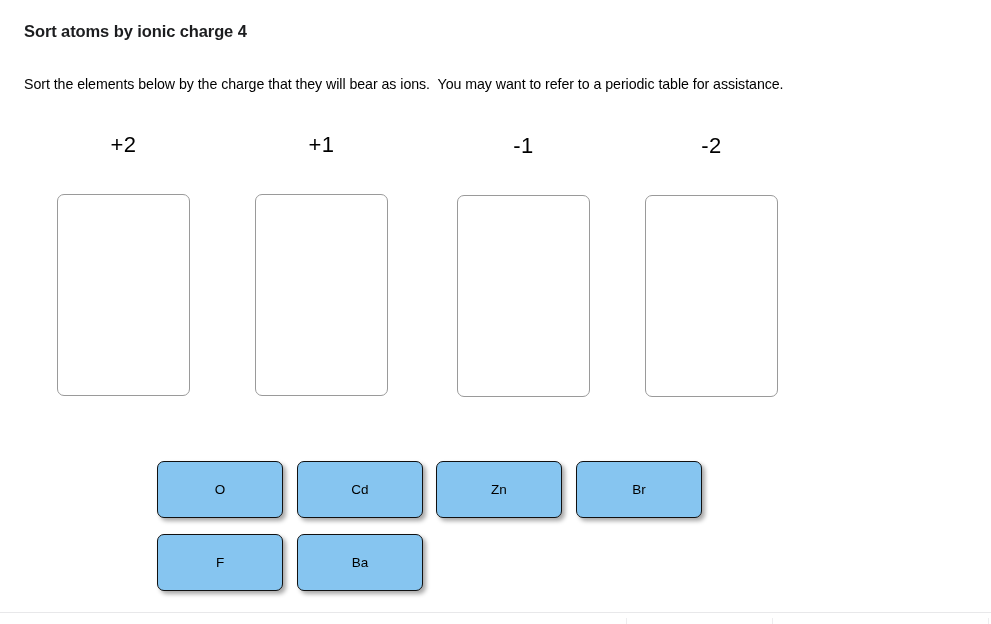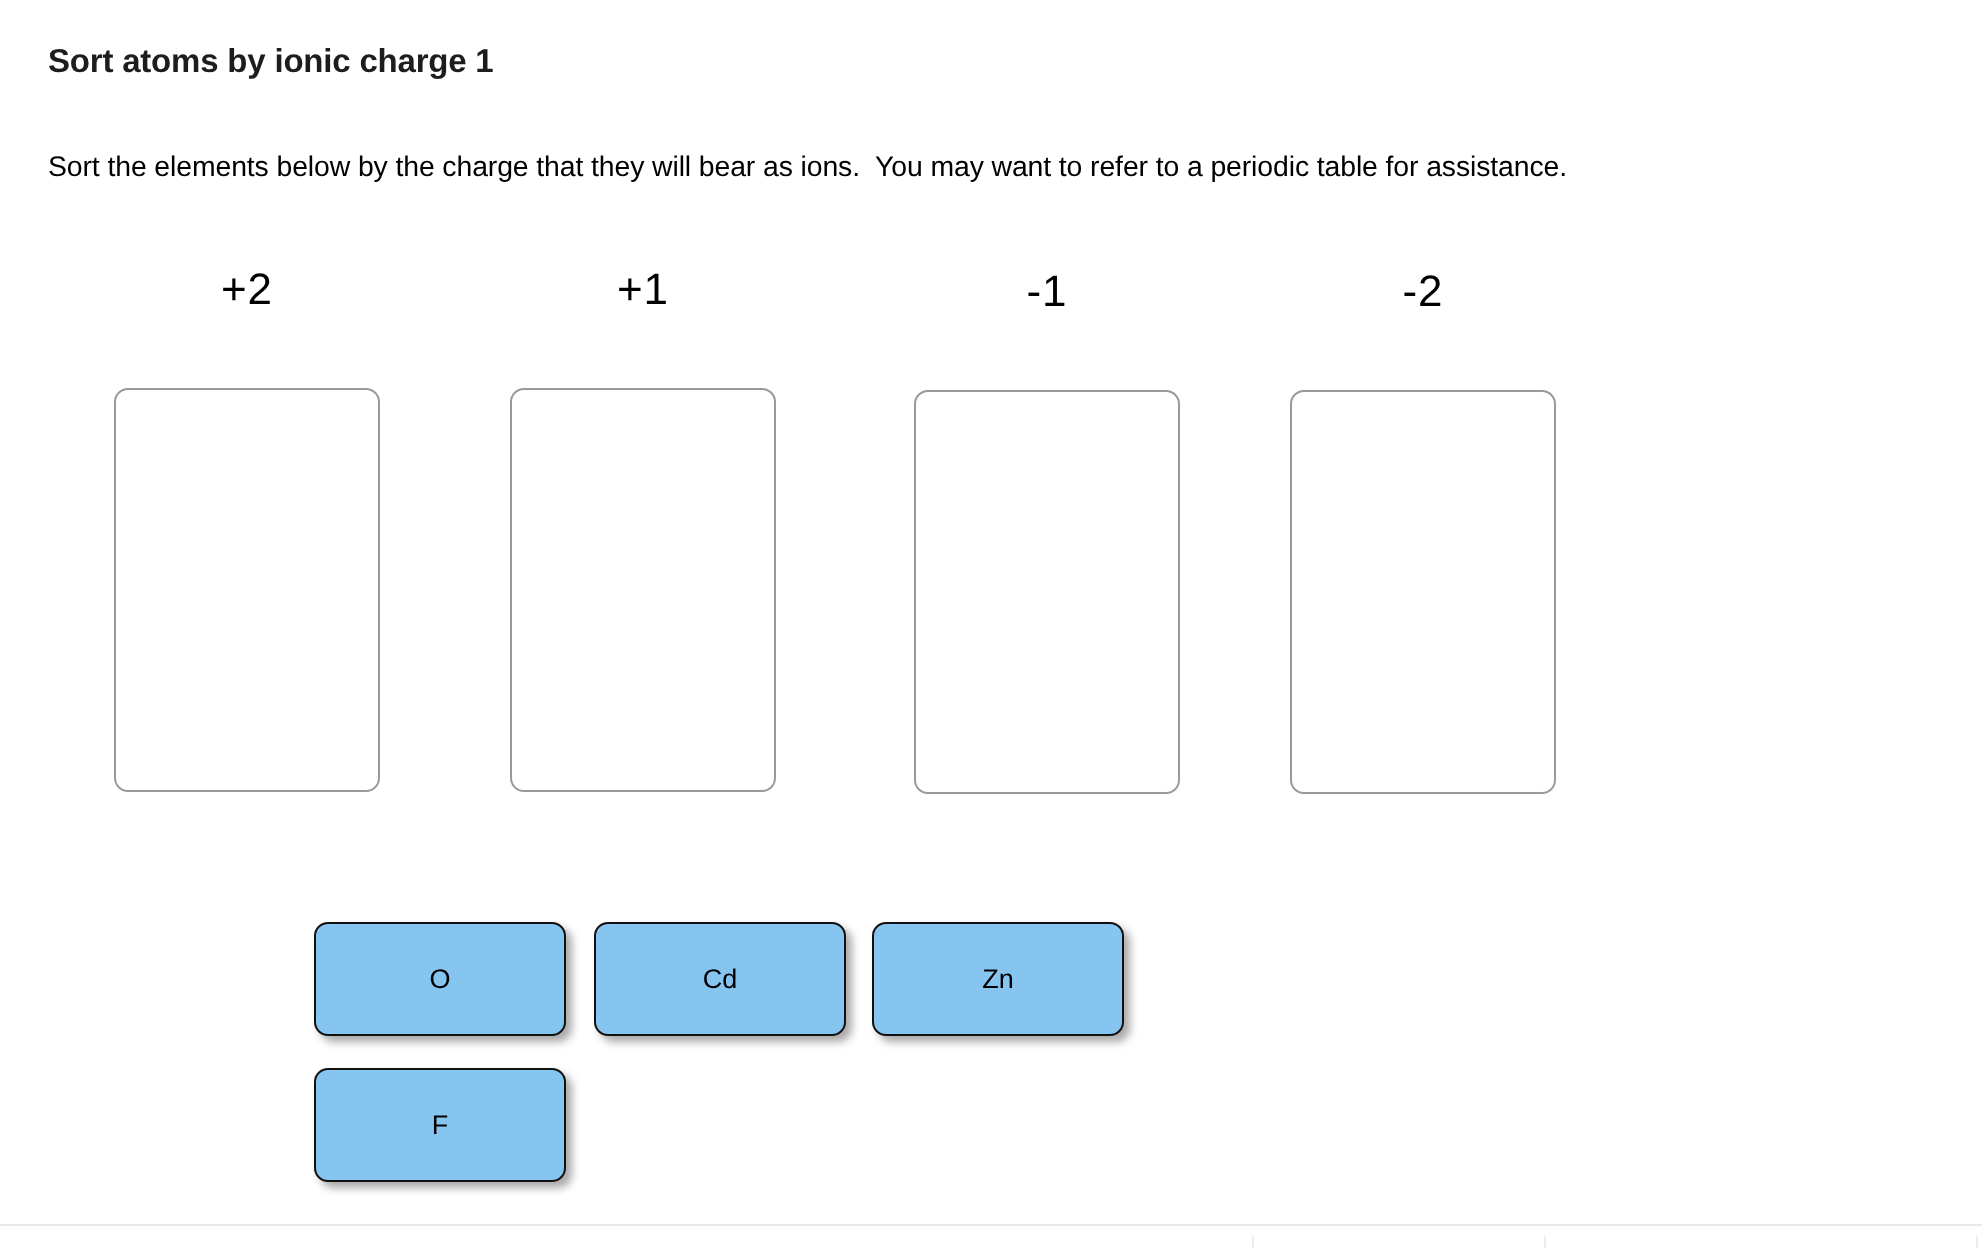--- a/index.html
+++ b/index.html
@@ -142,21 +142,21 @@
     width: 1px;
     height: 6px;
     background: #ededef;
   }
 </style>
 </head>
 <body>
 
 <div class="page">
 
-  <div class="page-title">Sort atoms by ionic charge 1</div>
+  <div class="page-title">Sort atoms by ionic charge 4</div>
 
   <div class="instructions">Sort the elements below by the charge that they will bear as ions.  You may want to refer to a periodic table for assistance.</div>
 
   <div class="columns">
 
     <div class="column col-0">
       <div class="charge-label">+2</div>
       <div class="dropzone"></div>
     </div>
 
@@ -176,24 +176,26 @@
     </div>
 
   </div>
 
   <div class="tile-tray">
 
     <div class="tile-row">
       <div class="tile tile-0">O</div>
       <div class="tile tile-1">Cd</div>
       <div class="tile tile-2">Zn</div>
+      <div class="tile tile-3">Br</div>
     </div>
 
     <div class="tile-row">
       <div class="tile tile-0">F</div>
+      <div class="tile tile-1">Ba</div>
     </div>
 
   </div>
 
   <div class="bottom-divider"></div>
   <div class="cut-tick" style="left:626px;"></div>
   <div class="cut-tick" style="left:772px;"></div>
   <div class="cut-tick" style="left:988px;"></div>
 
 </div>

